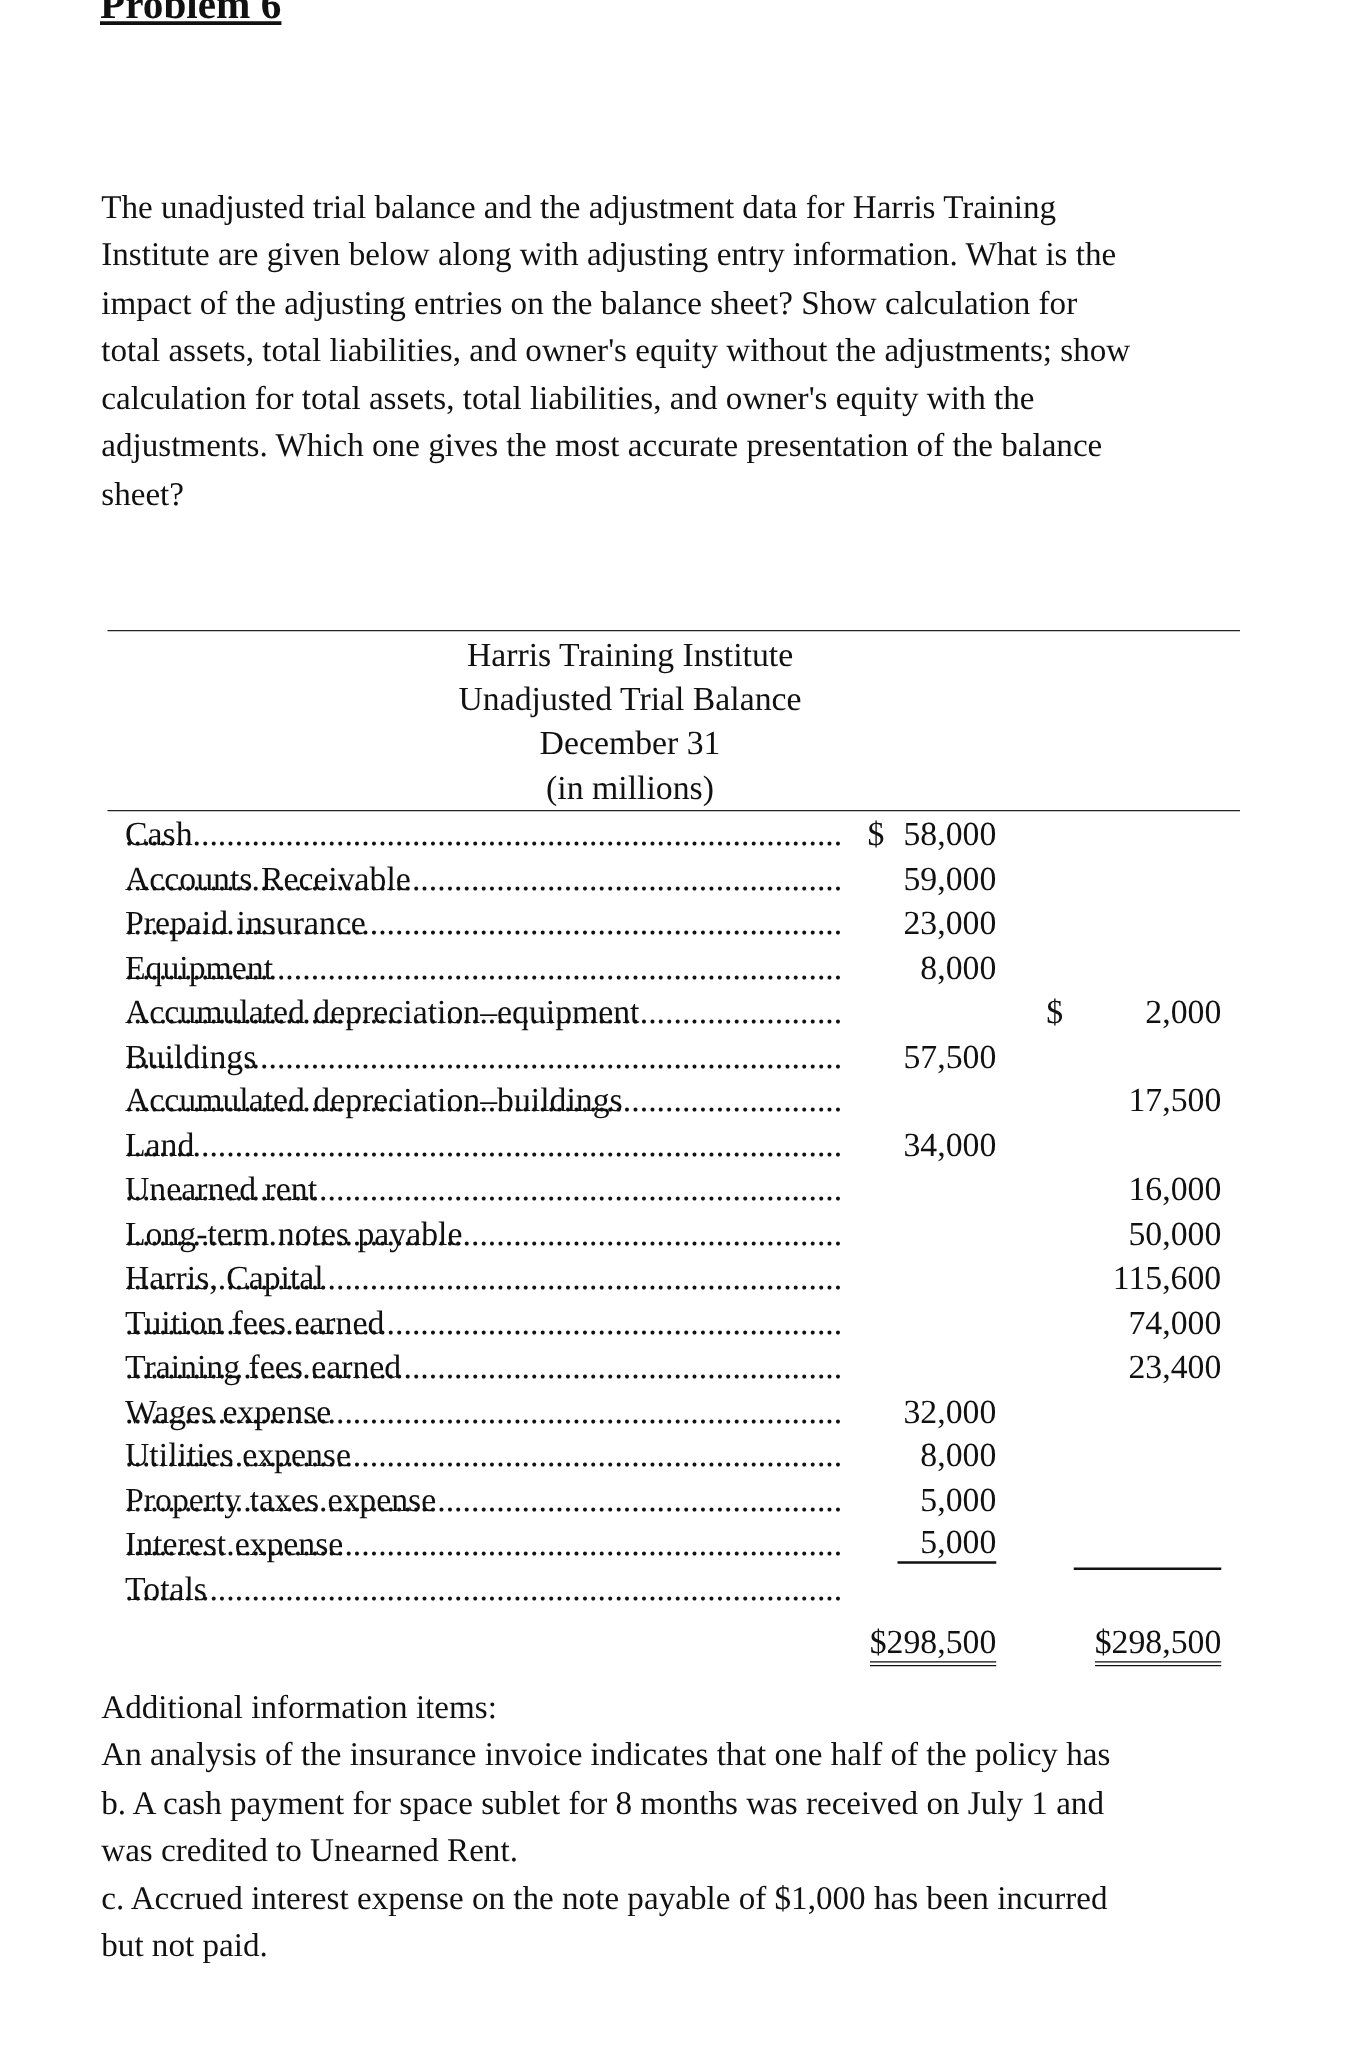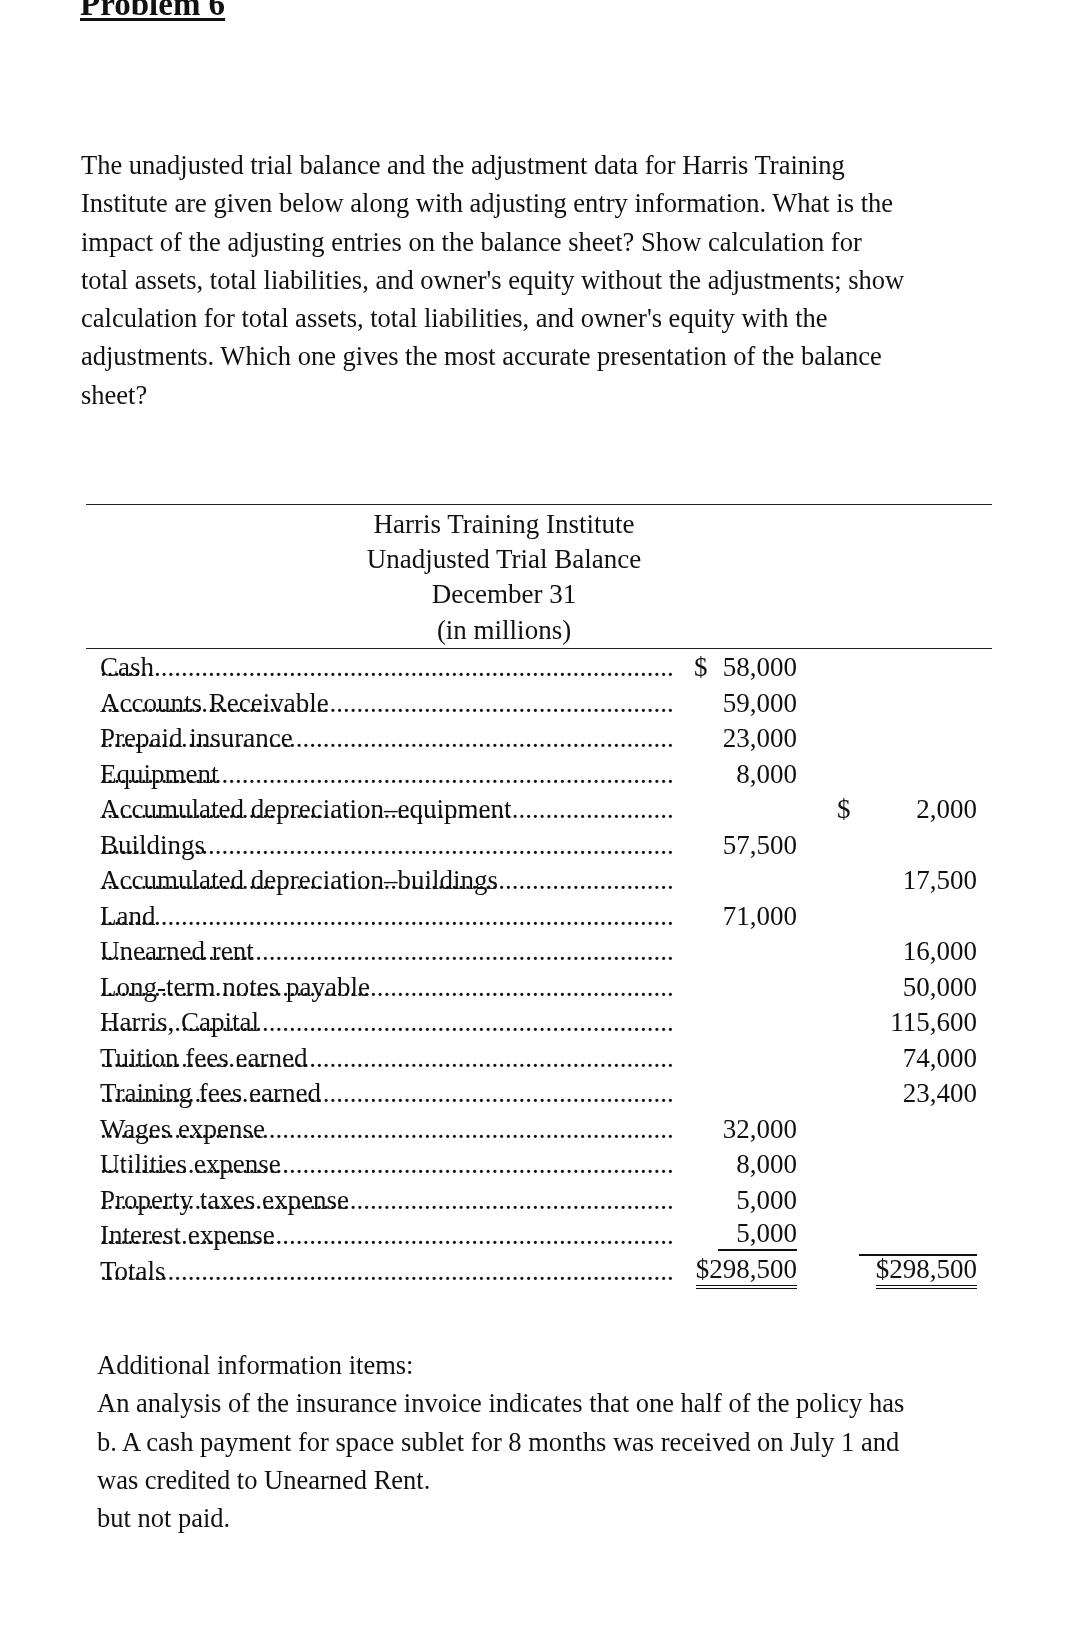--- a/index.html
+++ b/index.html
@@ -89,38 +89,38 @@
       position: absolute;
       left: 737px;
     }
     .row .dsign {
       position: absolute;
       left: 594px;
     }
     .u1 { border-bottom: 2px solid #111; }
     .u2 { border-bottom: 4px double #111; }
     .row .debit.u1, .row .credit.u1 { line-height: 31px; }
-    .row .debit.u2, .row .credit.u2 { line-height: 31px; }
+    .row .debit.u2, .row .credit.u2 { line-height: 31px; margin-top: 44px; }
     .credit-top-line {
       position: absolute;
       right: 23px;
       top: 0;
       width: 118px;
       border-top: 2px solid #111;
     }
 
     .info {
       position: absolute;
       left: 81px;
       top: 1346px;
       width: 960px;
       font-size: 26.5px;
       line-height: 38.3px;
     }
-    .info .ln { display: block; white-space: nowrap; margin-left: 16px; }
+    .info .ln { display: block; white-space: nowrap; }
   </style>
 </head>
 <body>
 
 <div class="title">Problem 6</div>
 
 <div class="para">
   <span class="ln">The unadjusted trial balance and the adjustment data for Harris Training</span>
   <span class="ln">Institute are given below along with adjusting entry information. What is the</span>
   <span class="ln">impact of the adjusting entries on the balance sheet? Show calculation for</span>
@@ -188,21 +188,21 @@
     <div class="row">
       <div class="label-wrap"><span class="dots" style="position: absolute; left: 0px; top: 0px; z-index: 0;">............................................................................................................................................................................................................................</span><span class="txt" style="position: relative; z-index: 1;">Accumulated depreciation–buildings</span></div>
       <span class="dsign"></span>
       <span class="debit"></span>
       <span class="credit-sign"></span>
       <span class="credit">17,500</span>
     </div>
     <div class="row">
       <div class="label-wrap"><span class="dots" style="position: absolute; left: 0px; top: 0px; z-index: 0;">............................................................................................................................................................................................................................</span><span class="txt" style="position: relative; z-index: 1;">Land</span></div>
       <span class="dsign"></span>
-      <span class="debit">71,000</span>
+      <span class="debit">34,000</span>
       <span class="credit-sign"></span>
       <span class="credit"></span>
     </div>
     <div class="row">
       <div class="label-wrap"><span class="dots" style="position: absolute; left: 0px; top: 0px; z-index: 0;">............................................................................................................................................................................................................................</span><span class="txt" style="position: relative; z-index: 1;">Unearned rent</span></div>
       <span class="dsign"></span>
       <span class="debit"></span>
       <span class="credit-sign"></span>
       <span class="credit">16,000</span>
     </div>
@@ -268,14 +268,15 @@
       <span class="debit u2">$298,500</span>
       <span class="credit u2">$298,500</span>
     </div>
   </div>
 
 <div class="info">
   <span class="ln">Additional information items:</span>
   <span class="ln">An analysis of the insurance invoice indicates that one half of the policy has</span>
   <span class="ln">b. A cash payment for space sublet for 8 months was received on July 1 and</span>
   <span class="ln">was credited to Unearned Rent.</span>
+  <span class="ln">c. Accrued interest expense on the note payable of $1,000 has been incurred</span>
   <span class="ln">but not paid.</span>
 </div>
 
 </body></html>

